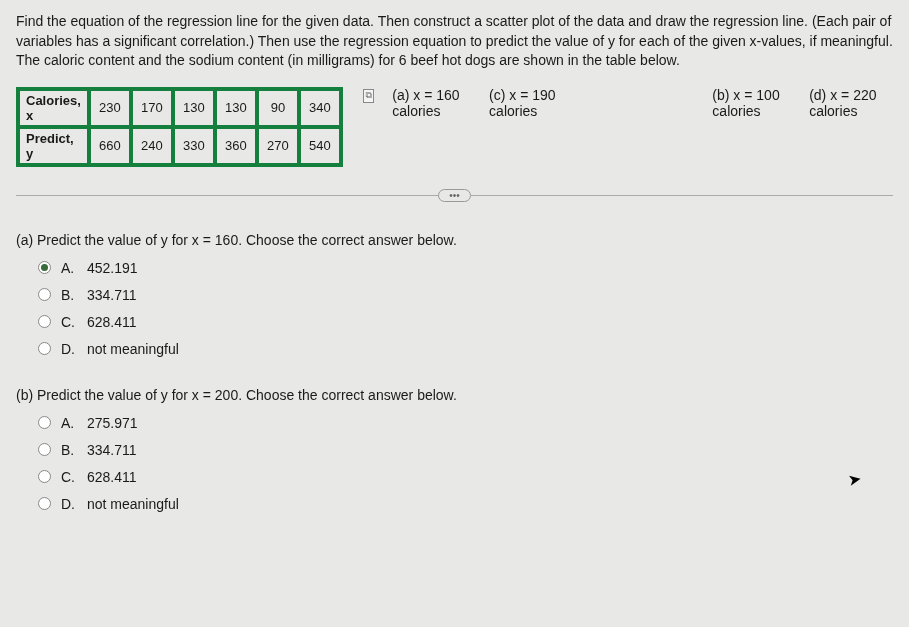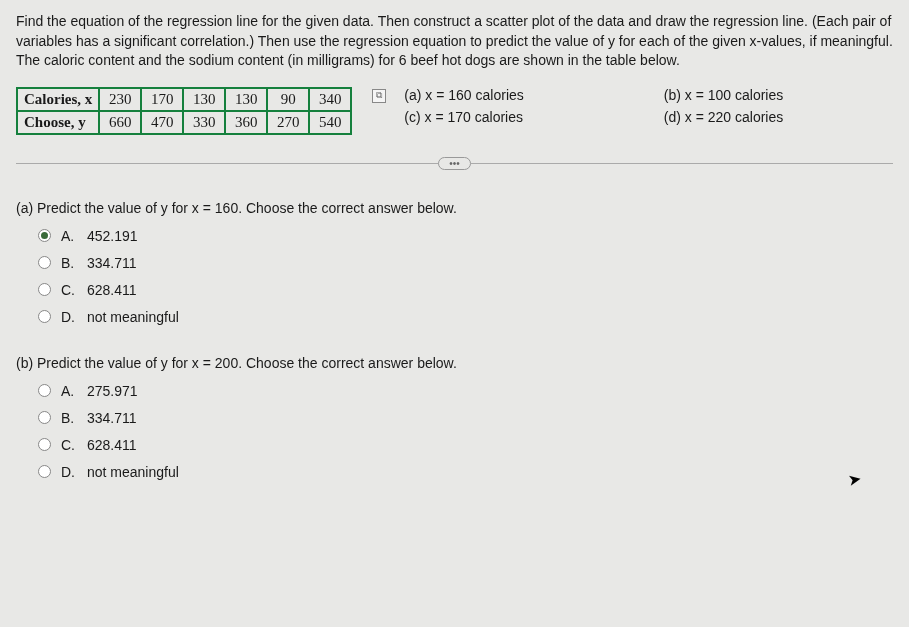--- a/index.html
+++ b/index.html
@@ -11,36 +11,35 @@
       font-size: 14px;
       color: #1a1a1a;
       padding: 12px 16px;
       position: relative;
       overflow: hidden;
     }
     .problem-text { line-height: 1.4; margin-bottom: 16px; }
     .data-row { display: flex; align-items: flex-start; gap: 18px; margin-top: 6px; }
     table { border-collapse: collapse; }
     td {
-      border: 2px solid #15803d;
+      border: 4px solid #15803d;
       padding: 2px 8px;
       text-align: center;
-      font-size: 15px;
+      font-size: 13px;
       min-width: 42px;
-      font-family: Liberation Serif, serif;
     }
     td.header-cell { font-weight: bold; text-align: left; padding: 2px 6px; }
     .copy-icon {
       width: 14px; height: 14px; border: 1px solid #888;
       display: inline-flex; align-items: center; justify-content: center;
       font-size: 9px; color: #666; margin-left: 2px; margin-top: 2px;
       background: #f5f5f5;
     }
     .predict-cols { display: flex; gap: 140px; font-size: 14px; }
-    .predict-col { display: flex; flex-direction: column; gap: 6px; }
+    .predict-col { display: flex; flex-direction: row; gap: 13px; }
     .hr-wrap { display: flex; align-items: center; margin: 22px 0 18px; }
     .hr-line { flex: 1; height: 1px; background: #aaa; }
     .ellipsis-box {
       border: 1px solid #999; border-radius: 10px;
       padding: 0 10px; font-size: 10px; color: #666;
       background: #e8e8e6; margin: 0 -1px;
     }
     .question { margin: 30px 0 12px; }
     .options { margin-left: 22px; }
     .opt { display: flex; align-items: center; gap: 10px; margin: 11px 0; }
@@ -70,35 +69,35 @@
         <tr>
       <td class="header-cell">Calories, x</td>
       <td>230</td>
       <td>170</td>
       <td>130</td>
       <td>130</td>
       <td>90</td>
       <td>340</td>
     </tr>
     <tr>
-      <td class="header-cell">Choose, y</td>
+      <td class="header-cell">Predict, y</td>
       <td>660</td>
-      <td>470</td>
+      <td>240</td>
       <td>330</td>
       <td>360</td>
       <td>270</td>
       <td>540</td>
     </tr>
   </tbody>
     </table>
   <span class="copy-icon">⧉</span>
   <div class="predict-cols">
     <div class="predict-col">
       <span>(a) x = 160 calories</span>
-      <span>(c) x = 170 calories</span>
+      <span>(c) x = 190 calories</span>
     </div>
     <div class="predict-col">
       <span>(b) x = 100 calories</span>
       <span>(d) x = 220 calories</span>
     </div>
   </div>
 </div>
 
 <div class="hr-wrap">
   <div class="hr-line"></div>

